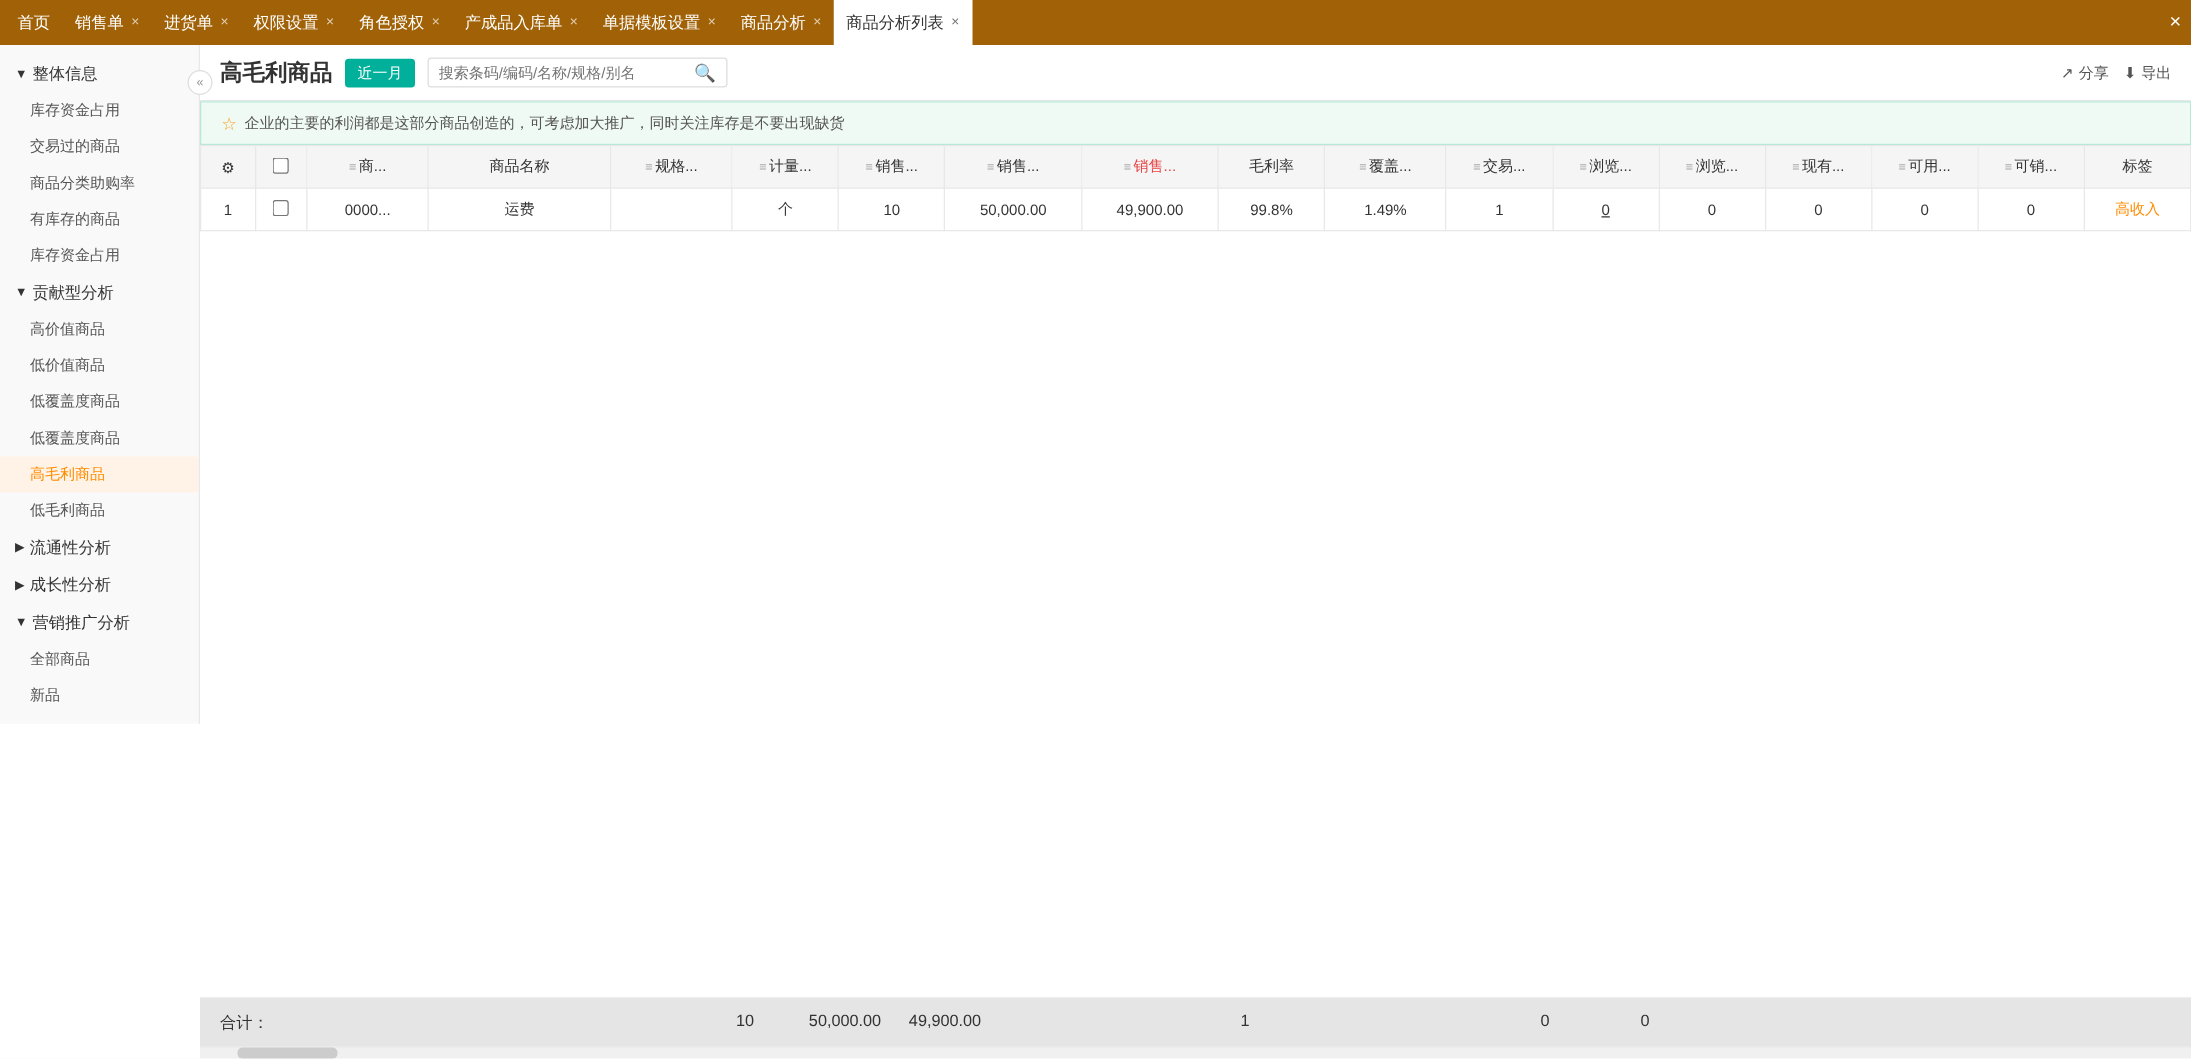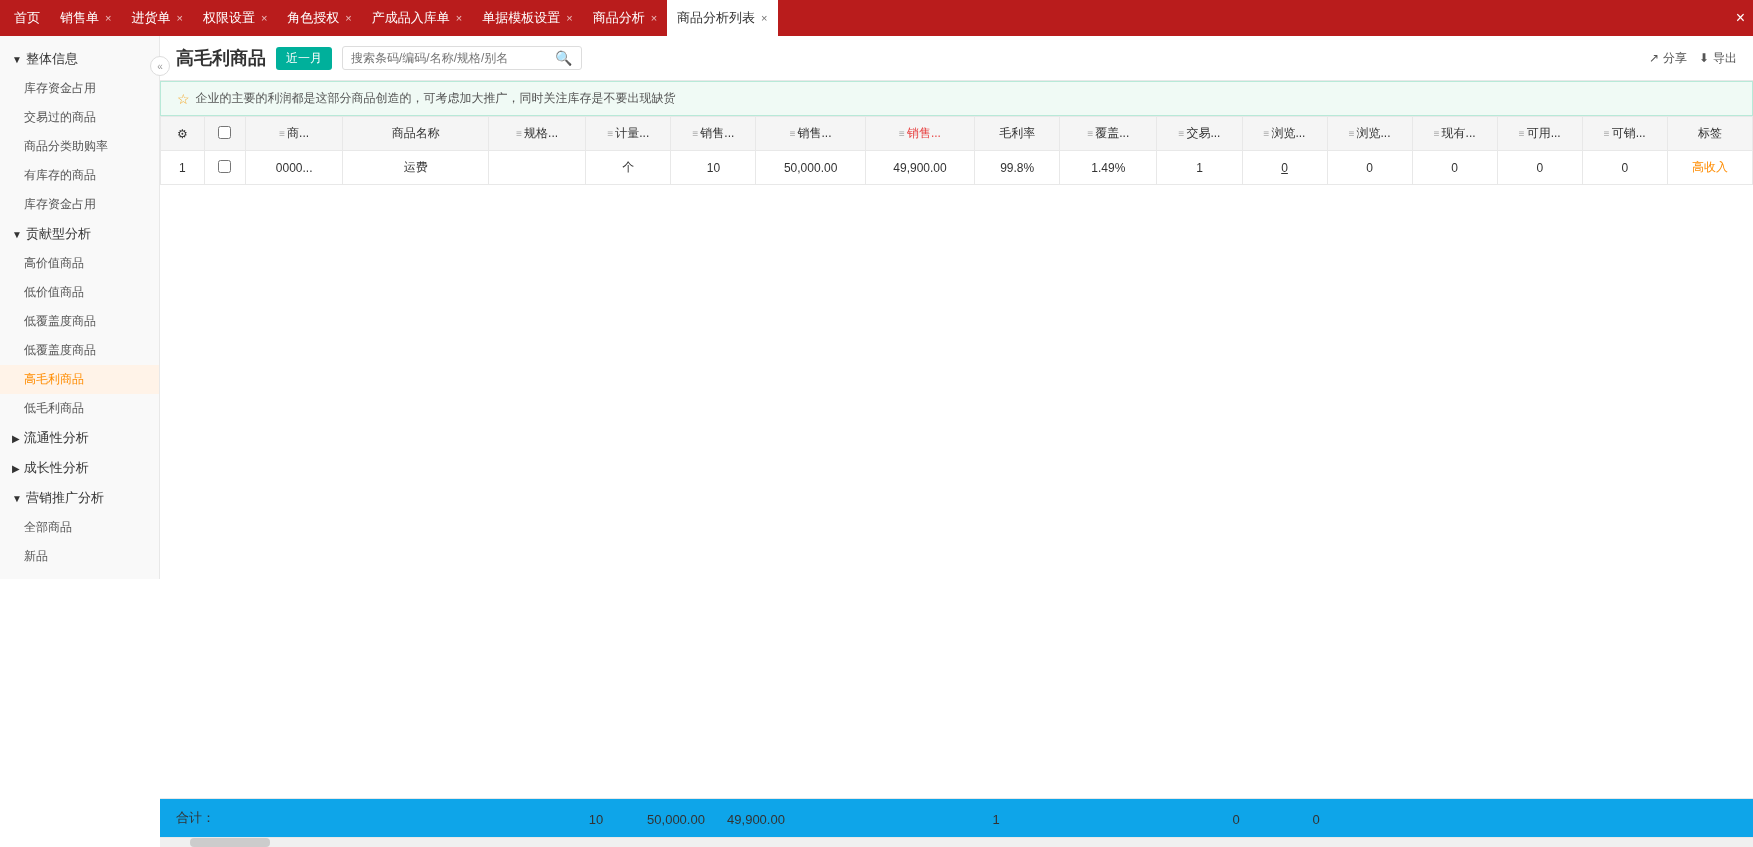--- a/index.html
+++ b/index.html
@@ -2,21 +2,21 @@
 <html><head>
   <meta charset="utf-8">
   <style>
     * { box-sizing: border-box; margin: 0; padding: 0; }
     body { font-family: 'Microsoft YaHei', Arial, sans-serif; font-size: 13px; background: #f5f5f5; overflow: hidden; }
 
     
     .top-nav {
       display: flex;
       align-items: center;
-      background: #b91c1c;
+      background: #a16207;
       height: 36px;
       padding: 0 4px;
       color: white;
       position: relative;
     }
     .top-nav .close-btn {
       position: absolute;
       right: 8px;
       top: 50%;
       transform: translateY(-50%);
@@ -205,25 +205,25 @@
       font-weight: 500;
     }
     .link-text {
       color: #333;
       text-decoration: underline;
       cursor: pointer;
     }
 
     
     .footer-summary {
-      background: #0ea5e9;
+      background: #e5e5e5;
       border-top: 1px solid #e8e8e8;
       padding: 10px 16px;
       display: flex;
-      align-items: flex-end;
+      align-items: flex-start;
       font-size: 13px;
       color: #333;
       gap: 0;
     }
     .footer-label {
       width: 50px;
       font-weight: 500;
     }
     .footer-cells {
       display: flex;

